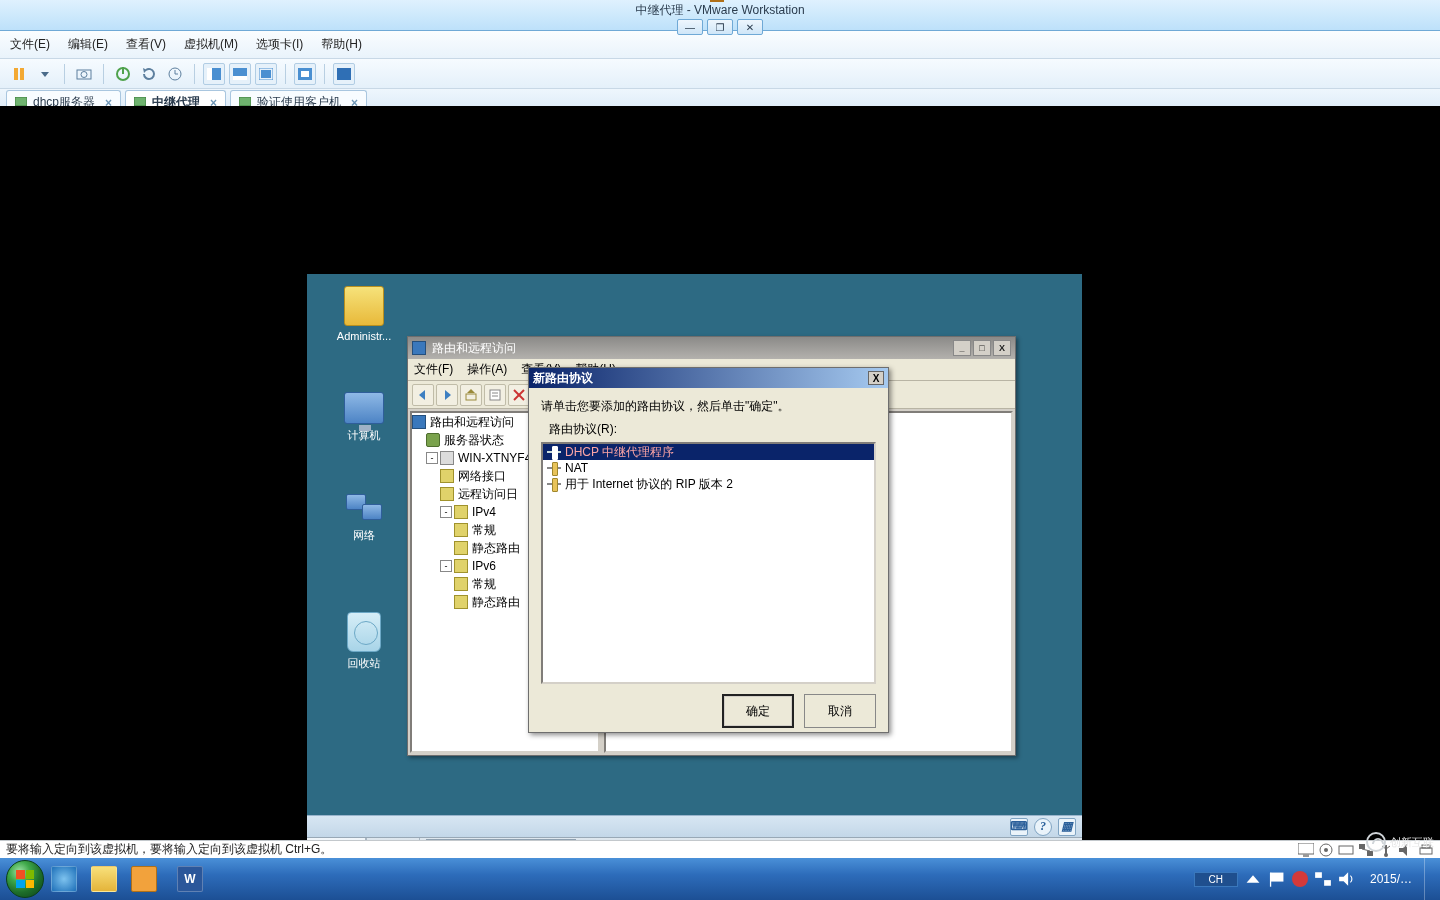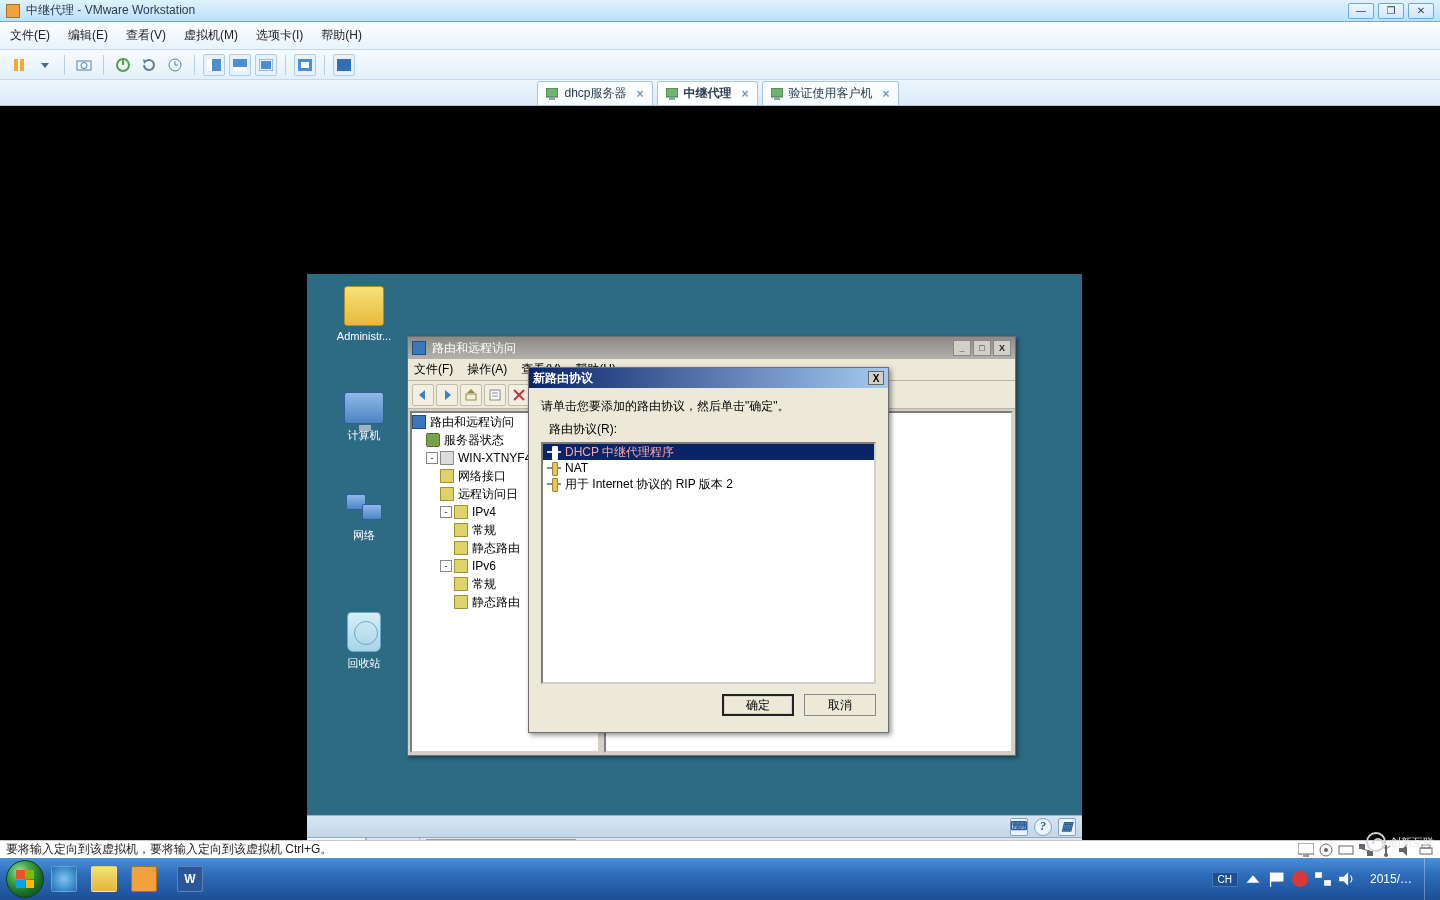--- a/index.html
+++ b/index.html
@@ -1,36 +1,36 @@
 <!DOCTYPE html>
 <html><head>
 <meta charset="utf-8">
 <style>
 * { margin: 0; padding: 0; box-sizing: border-box; }
 html, body { width: 1440px; height: 900px; overflow: hidden; font-family: "Microsoft YaHei", "SimSun", Tahoma, sans-serif; font-size: 12px; background: #000; }
 
 
-.outer-titlebar { height: 22px; background: linear-gradient(#dff1fe,#bde1fa); display:flex; align-items:center; padding:0 6px; border-bottom:1px solid #6fa9d6;}
+.outer-titlebar { height: 31px; background: linear-gradient(#dff1fe,#bde1fa); display:flex; align-items:center; padding:0 6px; border-bottom:1px solid #6fa9d6;flex-direction:column;}
 .outer-titlebar .ico { width:14px; height:14px; background:#f2a23c; border:1px solid #b07018; margin-right:6px; }
 .outer-titlebar .title { color:#2a3b4d; }
 .outer-titlebar .spacer { flex:1; }
 .win-btns { display:flex; gap:4px; }
 .win-btn { width:26px; height:16px; background:linear-gradient(#eef6fd,#cfe6f8); border:1px solid #6fa9d6; border-radius:2px; display:flex; align-items:center; justify-content:center; font-family:Arial; font-size:10px; color:#2a3b4d;}
 
 .menubar { height:28px; background:linear-gradient(#fafdff,#e9f3fb); display:flex; align-items:center; padding:0 10px; gap:18px; border-bottom:1px solid #c8d8e6; color:#222;}
 .menubar .mi { cursor:default; }
 
 .toolbar { height:30px; background:linear-gradient(#f6fbff,#e4f0fa); display:flex; align-items:center; padding:0 8px; gap:4px; border-bottom:1px solid #c8d8e6;}
 .tb-sep { width:1px; height:20px; background:#b8cfe2; margin:0 4px;}
 .tb-btn { width:22px; height:22px; border:1px solid transparent; border-radius:2px; display:flex; align-items:center; justify-content:center;}
 .tb-btn svg { display:block; }
 .tb-btn.pause rect{ fill:#f3a934;}
 .tb-btn.sq { background:#e6f1fa; border-color:#b1cde4;}
 
-.vmtabs { height:26px; background:linear-gradient(#eef6fd,#dbeaf7); display:flex; align-items:flex-end; padding:0 6px; border-bottom:1px solid #a9c6df;justify-content:center;}
+.vmtabs { height:26px; background:linear-gradient(#eef6fd,#dbeaf7); display:flex; align-items:flex-end; padding:0 6px; border-bottom:1px solid #a9c6df;}
 .vmtab { height:24px; background:#f8fcff; border:1px solid #a9c6df; border-bottom:none; border-radius:3px 3px 0 0; display:flex; align-items:center; padding:0 8px; gap:6px; margin-right:4px; color:#2a3b4d;}
 .vmtab .x { color:#6e96b6; font-weight:bold; margin-left:4px;}
 .vmtab.active { background:#fff; font-weight:bold;}
 .vmtab .tabico { width:12px; height:12px; }
 
 
 .vm-area { position:absolute; left:0; right:0; top:106px; bottom:75px; background:#000;}
 .guest { position:absolute; left:307px; top:168px; width:775px; height:585px; background:#2d6a83; font-family:Tahoma,"SimSun",sans-serif;}
 
 
@@ -74,21 +74,21 @@
 .dlg-lbl { padding:0 20px 4px; font-size:12px;}
 .dlg-list { margin:0 12px; height:242px; background:#fff; border:2px inset #d4d0c8; overflow:hidden;}
 .dlg-list .row { height:16px; display:flex; align-items:center; padding:0 4px; font-size:12px;}
 .dlg-list .row .rico{width:14px;height:12px;margin-right:4px;position:relative;flex:0 0 14px;}
 .rico:before{content:"";position:absolute;left:0;top:5px;width:14px;height:2px;background:#888;}
 .rico:after{content:"";position:absolute;left:5px;top:0;width:4px;height:12px;background:#e8c35a;border:1px solid #a0872c;border-radius:1px;}
 .dlg-list .row.sel { background:#0a246a; color:#fca5a5;}
 .dlg-list .row.sel .rico:after{background:#fff;border-color:#fff;}
 .dlg-list .row.sel .rico:before{background:#cdd;}
 .dlg-btns { display:flex; justify-content:flex-end; gap:10px; padding:10px 12px;}
-.dlg-btns button { width:72px; height:22px; background:#ece9d8; border:1px solid #888; font-size:12px;}
+.dlg-btns button { width:72px; height:34px; background:#ece9d8; border:1px solid #888; font-size:12px;}
 .dlg-btns button.default { border:2px solid #222; box-shadow:inset 0 0 0 1px #d4d0c8;}
 
 
 .guest-info { position:absolute; left:0; right:0; bottom:22px; height:22px; background:linear-gradient(#d7e6f3,#c3d7e8); border-top:1px solid #98b4cc; display:flex; align-items:center; justify-content:flex-end; padding:0 6px; gap:6px;}
 .info-ic { width:18px;height:18px; border:1px solid #7fa3c2; border-radius:9px; background:#eaf3fa; display:flex;align-items:center;justify-content:center; font-family:Georgia,serif; font-style:italic; font-weight:bold; color:#2a5f9a;}
 
 
 .gtask { position:absolute; left:0; right:0; bottom:0; height:22px; background:linear-gradient(#dfe8ef,#c0cdd8); border-top:1px solid #98a8b6; display:flex; align-items:center; font-size:11px;}
 .gstart { height:22px; padding:0 8px; display:flex; align-items:center; gap:4px; background:linear-gradient(#f2f7fb,#d9e4ed); border-right:1px solid #a8b6c2;}
 .winflag { width:16px;height:16px; display:grid; grid-template:1fr 1fr/1fr 1fr; gap:1px;}
@@ -107,21 +107,21 @@
 
 
 .host-task { position:absolute; left:0; right:0; bottom:0; height:42px; background:linear-gradient(#4a90d8,#2d6cba 40%,#1c4f94); display:flex; align-items:center; padding:0 6px;}
 .orb { width:38px;height:38px; border-radius:50%; background:radial-gradient(circle at 35% 30%, #9fe2a6 0%, #3fa94a 30%, #1e6e2a 60%, #0b4017 100%); border:1px solid #0b4017; display:flex;align-items:center;justify-content:center;}
 .orb .winflag{width:18px;height:18px;}
 .hql { width:40px; height:30px; display:flex; align-items:center; justify-content:center;}
 .hql .qic{width:26px;height:26px;border:1px solid rgba(255,255,255,.25);border-radius:2px;}
 .hspacer{flex:1;}
 .htray{display:flex;align-items:center;gap:6px;}
 .htray .ic{width:18px;height:18px;}
-.lang-tag{background:#1f4f8e;color:#fff;border:1px solid #3a78bc;font-size:10px;padding:1px 5px;}
+.lang-tag{background:#1f4f8e;color:#fff;border:1px solid #3a78bc;font-size:10px;padding:1px 14px;}
 .hclock { color:#fff; font-size:12px; margin:0 8px;}
 .show-desktop{width:10px;height:42px;border-left:1px solid rgba(255,255,255,.3);margin-left:4px;}
 
 
 .watermark { position:absolute; right:6px; bottom:48px; display:flex; align-items:center; gap:4px; color:#e6e6e6; font-size:11px;}
 .watermark .logo { width:20px;height:20px;border:2px solid #cfd4d8;border-radius:50%; position:relative;}
 .watermark .logo:before{content:"";position:absolute;left:4px;top:4px;width:8px;height:8px;border:2px solid #cfd4d8;border-right-color:transparent;border-bottom-color:transparent;border-radius:50%;transform:rotate(45deg);}
 
 .indent1{padding-left:14px;} .indent2{padding-left:28px;} .indent3{padding-left:42px;}
 </style>

